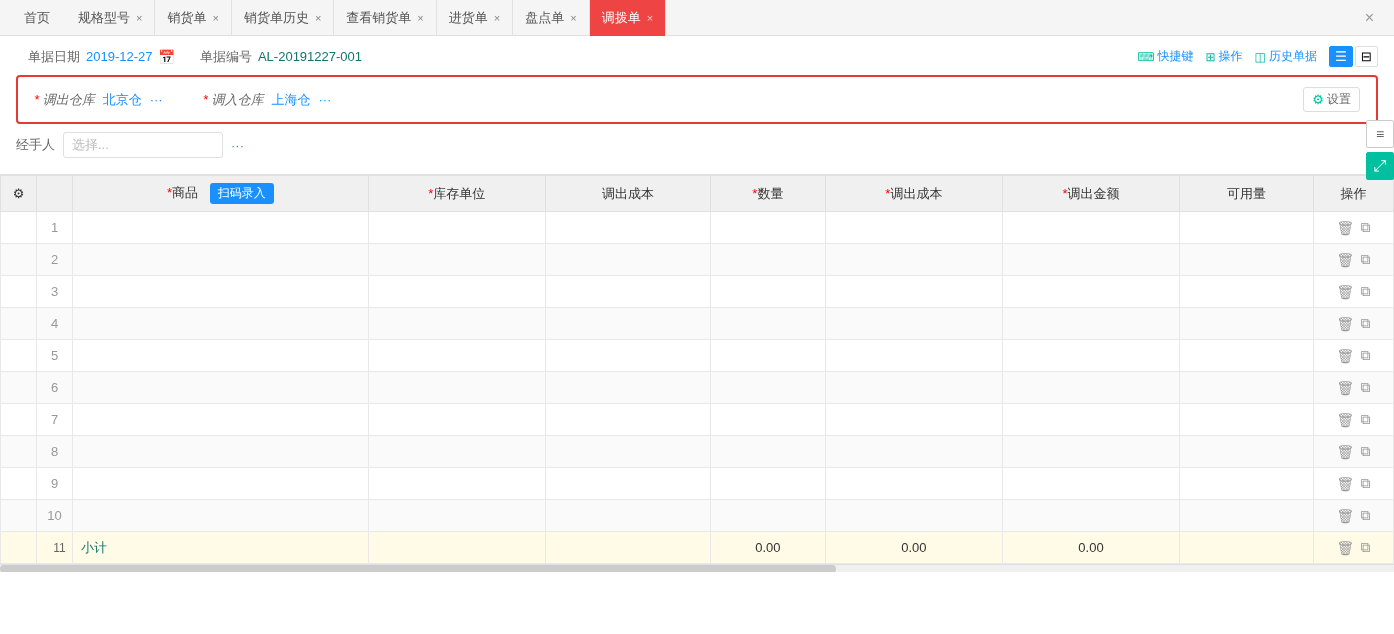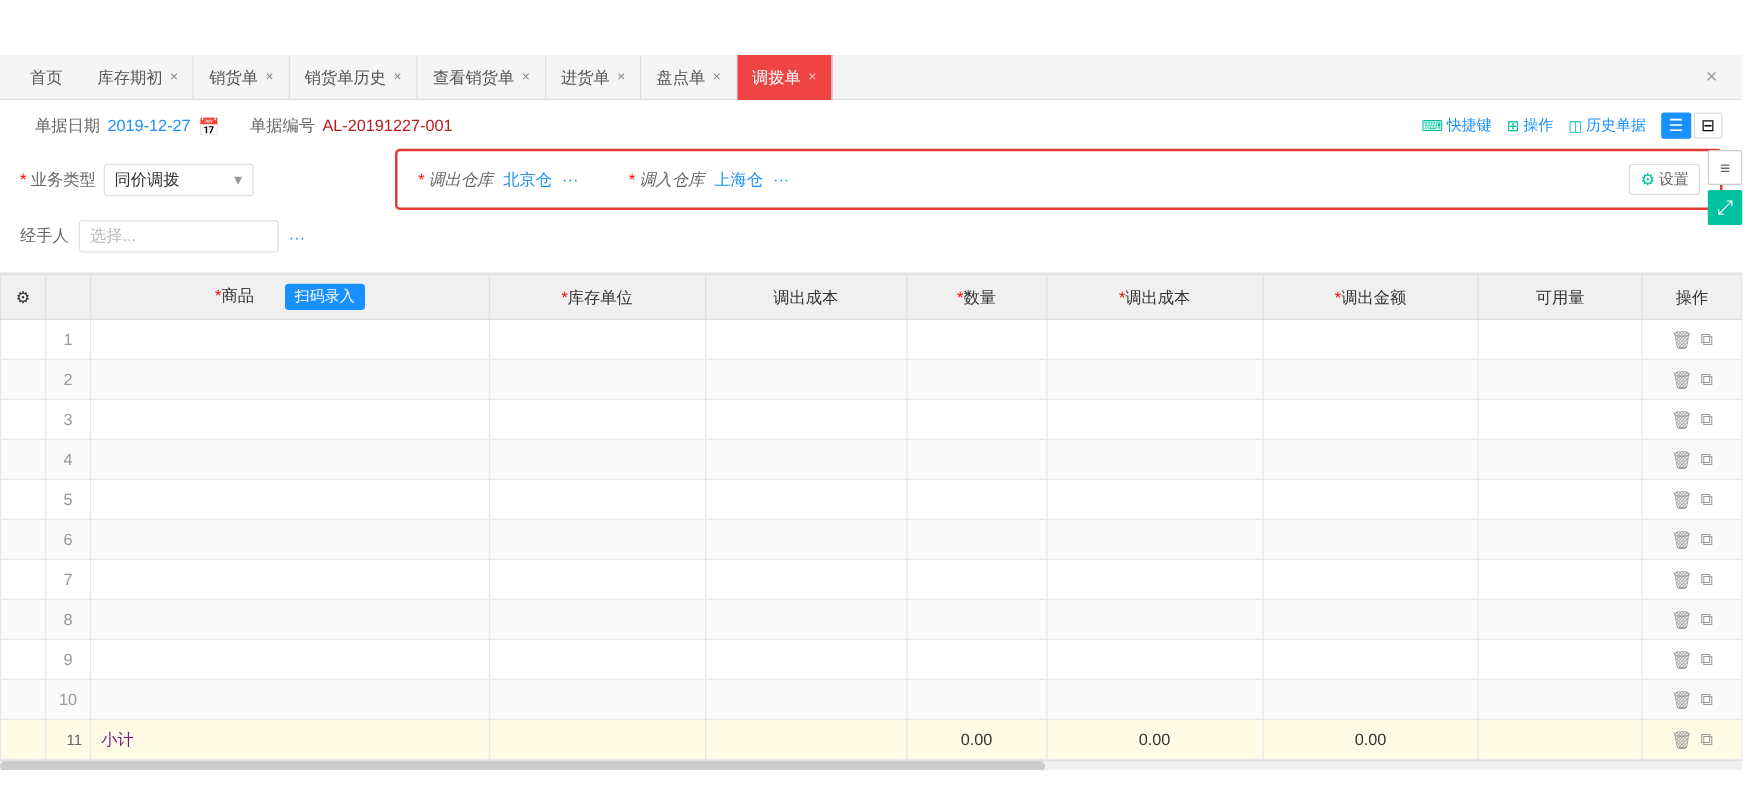--- a/index.html
+++ b/index.html
@@ -5,38 +5,37 @@
     * { box-sizing: border-box; margin: 0; padding: 0; }
     body { font-family: 'Microsoft YaHei', Arial, sans-serif; font-size: 13px; color: #333; background: #fff; overflow: hidden; }
 
     
     .tab-bar {
       display: flex; align-items: center;
       border-bottom: 1px solid #e0e0e0;
       background: #f5f5f5;
       padding: 0 8px;
       height: 36px;
-      margin-top: 44px;
     }
     .tab-item {
       display: flex; align-items: center;
       padding: 0 12px; height: 36px;
       cursor: pointer; font-size: 13px; color: #555;
       border-right: 1px solid #e0e0e0;
       gap: 6px;
       white-space: nowrap;
     }
     .tab-item:first-child { border-left: 1px solid #e0e0e0; }
     .tab-item.active { background: #ef4444; color: #fff; }
     .tab-item .close-icon { font-size: 11px; cursor: pointer; opacity: 0.7; }
     .tab-home { padding: 0 16px; height: 36px; display:flex; align-items:center; color:#555; cursor:pointer; }
     .tab-bar-spacer { flex:1; }
     .tab-bar-close { padding: 0 12px; color:#999; cursor:pointer; font-size:16px; }
     .form-label { color: #666; font-size: 13px; }
-    .form-value { color: #b91c1c; }
+    .form-value { color: #0f766e; }
     .form-input-wrap {
       display: flex; align-items: center; gap: 6px;
     }
     .doc-date { display:flex; align-items:center; gap:6px; }
     .calendar-icon { color:#00c0a0; cursor:pointer; font-size:14px; }
 
     
     .highlight-box {
       border: 2px solid #e53935;
       border-radius: 4px;
@@ -116,21 +115,21 @@
 
     
     .op-icons { display:flex; align-items:center; justify-content:center; gap:6px; }
     .op-icon { color:#999; cursor:pointer; font-size:14px; }
 
     
     .scan-btn {
       background: #1890ff; color:#fff;
       border:none; border-radius:3px;
       padding: 2px 8px; font-size:12px;
-      cursor:pointer; margin-left:21px;
+      cursor:pointer; margin-left:8px;
     }
 
     
     .header-row {
       display:flex; align-items:center; padding: 10px 16px 0 28px;
       gap: 24px;
     }
     .section-row {
       display: flex; align-items: center;
       padding: 8px 16px;
@@ -166,21 +165,21 @@
     }
   </style>
 </head>
 <body>
 
 <div class="tab-bar">
   <div class="tab-home">
     <span>首页</span>
   </div>
   <div class="tab-item">
-    <span>库存期初</span>
+    <span>规格型号</span>
     <span class="close-icon">×</span>
   </div>
   <div class="tab-item">
     <span>销货单</span>
     <span class="close-icon">×</span>
   </div>
   <div class="tab-item">
     <span>销货单历史</span>
     <span class="close-icon">×</span>
   </div>
@@ -229,30 +228,20 @@
     </div>
     <div class="toolbar-btn-group">
       <button class="toolbar-btn active">☰</button>
       <button class="toolbar-btn">⊟</button>
     </div>
   </div>
 </div>
 
 <div class="section-row">
 
-  <div style="display:flex;align-items:center;gap:6px;min-width:280px;">
-    <span class="form-label">
-      <span style="color:#f00;">*</span>
-      <span>业务类型</span>
-    </span>
-    <div style="display:flex;align-items:center;gap:4px;border:1px solid #e0e0e0;border-radius:3px;padding:3px 8px;min-width:120px;cursor:pointer;">
-      <span>同价调拨</span>
-      <span style="color:#999;margin-left:auto;">▾</span>
-    </div>
-  </div>
 
   <div class="highlight-box">
     <div class="highlight-field">
       <span class="label">
         <span style="color:#f00;">*</span>
         <span>调出仓库</span>
       </span>
       <span class="value">北京仓</span>
       <span class="dots">···</span>
     </div>
@@ -465,21 +454,21 @@
       <td>
         <div class="op-icons">
           <span class="op-icon">🗑</span>
           <span class="op-icon">⧉</span>
         </div>
       </td>
     </tr>
         <tr class="subtotal-row">
       <td></td>
       <td class="row-num" style="color:#666;font-size:12px;padding-left:16px;">11</td>
-      <td style="text-align:left;padding-left:8px;color:#701a75;">小计</td>
+      <td style="text-align:left;padding-left:8px;color:#0f766e;">小计</td>
       <td></td>
       <td></td>
       <td>0.00</td>
       <td>0.00</td>
       <td>0.00</td>
       <td></td>
       <td>
         <div class="op-icons">
           <span class="op-icon">🗑</span>
           <span class="op-icon">⧉</span>

